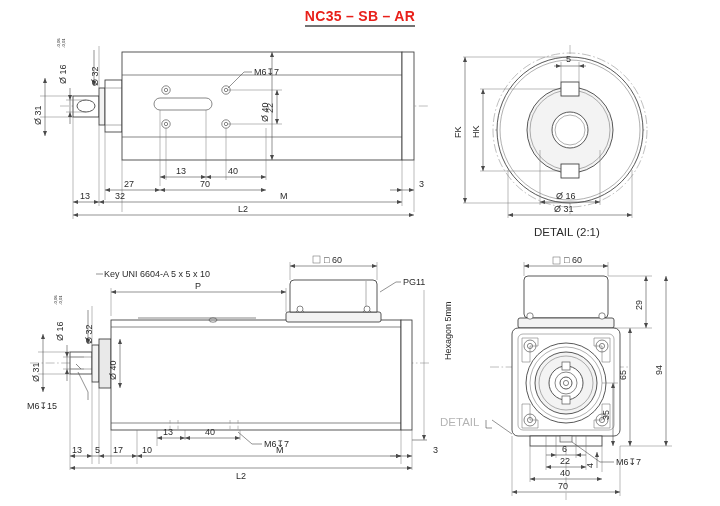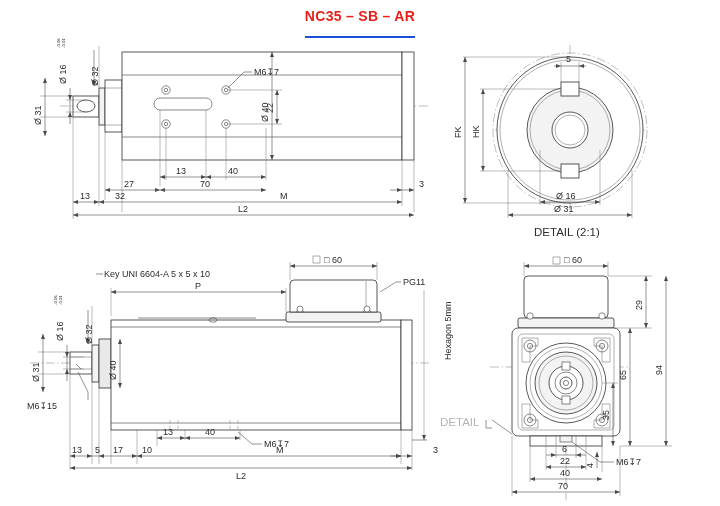--- a/index.html
+++ b/index.html
@@ -4,21 +4,21 @@
 <style>
   html,body{margin:0;padding:0;background:#ffffff;}
   body{width:720px;height:506px;overflow:hidden;
        font-family:"Liberation Sans",sans-serif;}
   #sheet{position:relative;width:720px;height:506px;background:#fff;}
   #title{
     position:absolute;left:0;top:8px;width:720px;text-align:center;
     font-size:14px;font-weight:bold;color:#e8201a;
     letter-spacing:.3px;
   }
-  #title span{border-bottom:2px solid #1d4ed8;padding-bottom:12px;}
+  #title span{border-bottom:2px solid #737373;padding-bottom:1px;}
   svg{position:absolute;left:0;top:0;}
   .ln{fill:none;stroke:#3a3a3a;stroke-width:.85;}
   .ln2{fill:none;stroke:#555;stroke-width:.7;}
   .thin{fill:none;stroke:#6e6e6e;stroke-width:.55;}
   .ctr{fill:none;stroke:#8a8a8a;stroke-width:.55;
        stroke-dasharray:9 2.5 1.6 2.5;}
   .dim{fill:none;stroke:#4a4a4a;stroke-width:.6;}
   .ext{fill:none;stroke:#777;stroke-width:.5;}
   .hid{fill:none;stroke:#888;stroke-width:.55;stroke-dasharray:3.5 2.2;}
   .fillw{fill:#fff;}

